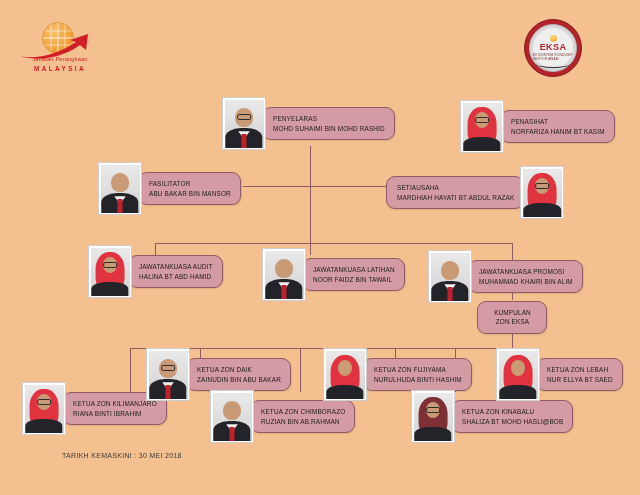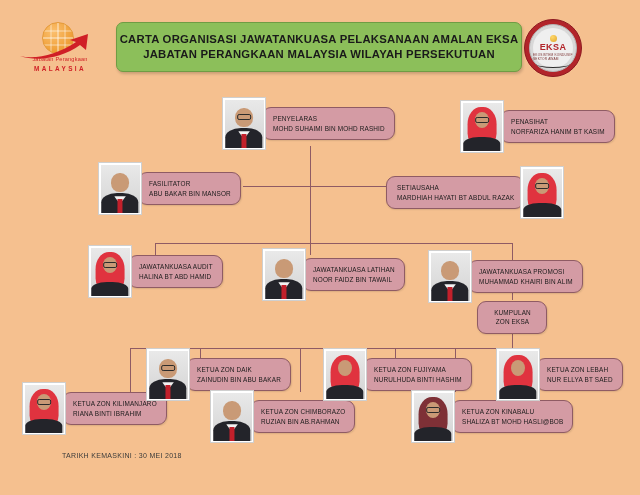--- a/index.html
+++ b/index.html
@@ -299,24 +299,20 @@
 
   <div class="logo-left">
     <div class="globe"></div>
     <svg class="swoosh" width="84" height="30" viewBox="0 0 84 30">
       <path d="M2 26 C18 30 40 24 58 12 L52 10 L70 4 L68 20 L62 15 C44 28 20 32 2 26 Z" fill="#d01f26"></path>
     </svg>
     <div class="logo-text1">Jabatan Perangkaan</div>
     <div class="logo-text2">MALAYSIA</div>
   </div>
 
-  <div class="title-banner">
-    <span class="title-line">CARTA ORGANISASI JAWATANKUASA PELAKSANAAN AMALAN EKSA</span>
-    <span class="title-line">JABATAN PERANGKAAN MALAYSIA WILAYAH PERSEKUTUAN</span>
-  </div>
 
   <div class="logo-right">
     <div class="seal-outer"></div>
     <div class="seal-mid"></div>
     <div class="seal-inner">
       <div class="seal-dot"></div>
       <div class="seal-word">EKSA</div>
       <div class="seal-sub">EKOSISTEM KONDUSIF SEKTOR AWAM</div>
     </div>
     <div class="seal-arc"></div>

